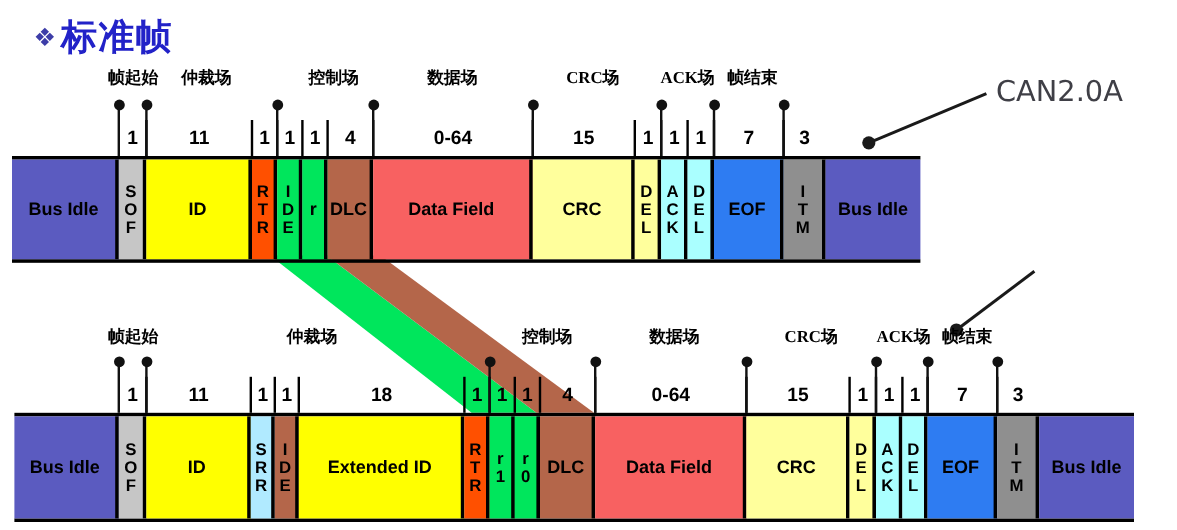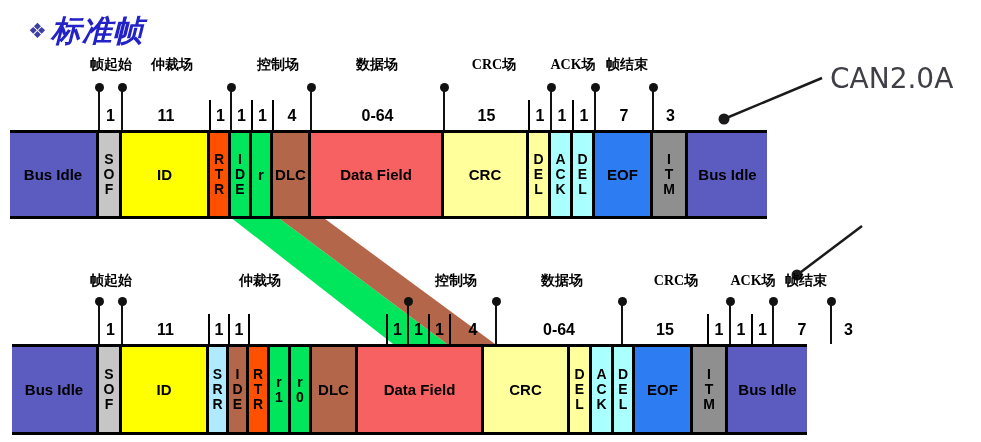--- a/index.html
+++ b/index.html
@@ -1,22 +1,22 @@
 <!DOCTYPE html>
 <html><head>
 <meta charset="utf-8">
 <style>
   html,body{margin:0;padding:0;background:#ffffff;}
   #page{position:relative;width:981px;height:442px;background:#ffffff;overflow:hidden;
         font-family:"Liberation Sans","DejaVu Sans",sans-serif;}
   #overlay{position:absolute;left:0;top:0;z-index:1;}
   .title{position:absolute;z-index:6;font-weight:bold;font-size:30px;color:#2222c8;
-         letter-spacing:1px;white-space:nowrap;font-style:italic;}
+         letter-spacing:1px;white-space:nowrap;}
   .title .bullet{font-size:21px;color:#3d3da8;margin-right:3px;position:relative;top:-3px;}
-  .callout{position:absolute;z-index:6;font-size:28px;color:#3f3f46;white-space:nowrap;
+  .callout{position:absolute;z-index:6;font-size:24px;color:#3f3f46;white-space:nowrap;
            font-family:"DejaVu Sans","Liberation Sans",sans-serif;}
   .bar{position:absolute;z-index:2;display:flex;box-sizing:content-box;
        border-top:3px solid #000;border-bottom:3px solid #000;}
   .seg{box-sizing:border-box;border-right:3px solid #000;display:flex;align-items:center;
        justify-content:center;font-weight:bold;font-size:15px;color:#000;text-align:center;
        overflow:hidden;}
   .seg.vert{white-space:pre-line;line-height:15px;font-size:14px;}
   .seg.last{border-right:none;}
   .bitnum{position:absolute;z-index:4;font-weight:bold;font-size:16px;color:#000;
           text-align:center;height:27px;line-height:27px;}
@@ -132,20 +132,21 @@
       <div class="seg vert" style="width: 23px; background: rgb(198, 198, 198);">S
 O
 F</div>
       <div class="seg" style="width: 87px; background: rgb(255, 255, 0);">ID</div>
       <div class="seg vert" style="width: 20px; background: rgb(176, 234, 255);">S
 R
 R</div>
       <div class="seg vert" style="width: 20px; background: rgb(180, 102, 74);">I
 D
 E</div>
+      <div class="seg" style="width: 138px; background: rgb(255, 255, 0);">Extended ID</div>
       <div class="seg vert" style="width: 21px; background: rgb(255, 80, 0);">R
 T
 R</div>
       <div class="seg vert" style="width: 21px; background: rgb(0, 230, 92);">r
 1</div>
       <div class="seg vert" style="width: 21px; background: rgb(0, 230, 92);">r
 0</div>
       <div class="seg" style="width: 46px; background: rgb(180, 102, 74);">DLC</div>
       <div class="seg" style="width: 126px; background: rgb(248, 97, 97);">Data Field</div>
       <div class="seg" style="width: 86px; background: rgb(255, 255, 156);">CRC</div>
@@ -161,20 +162,21 @@
       <div class="seg" style="width: 58px; background: rgb(46, 124, 242);">EOF</div>
       <div class="seg vert" style="width: 35px; background: rgb(143, 143, 143);">I
 T
 M</div>
       <div class="seg last" style="width: 79px; background: rgb(91, 91, 192);">Bus Idle</div>
     </div>
     <div class="bitnum" style="left: 99px; width: 23px; top: 316px;">1</div>
     <div class="bitnum" style="left: 122px; width: 87px; top: 316px;">11</div>
     <div class="bitnum" style="left: 209px; width: 20px; top: 316px;">1</div>
     <div class="bitnum" style="left: 229px; width: 20px; top: 316px;">1</div>
+    <div class="bitnum" style="left: 249px; width: 138px; top: 316px;">18</div>
     <div class="bitnum" style="left: 387px; width: 21px; top: 316px;">1</div>
     <div class="bitnum" style="left: 408px; width: 21px; top: 316px;">1</div>
     <div class="bitnum" style="left: 429px; width: 21px; top: 316px;">1</div>
     <div class="bitnum" style="left: 450px; width: 46px; top: 316px;">4</div>
     <div class="bitnum" style="left: 496px; width: 126px; top: 316px;">0-64</div>
     <div class="bitnum" style="left: 622px; width: 86px; top: 316px;">15</div>
     <div class="bitnum" style="left: 708px; width: 22px; top: 316px;">1</div>
     <div class="bitnum" style="left: 730px; width: 22px; top: 316px;">1</div>
     <div class="bitnum" style="left: 752px; width: 21px; top: 316px;">1</div>
     <div class="bitnum" style="left: 773px; width: 58px; top: 316px;">7</div>

